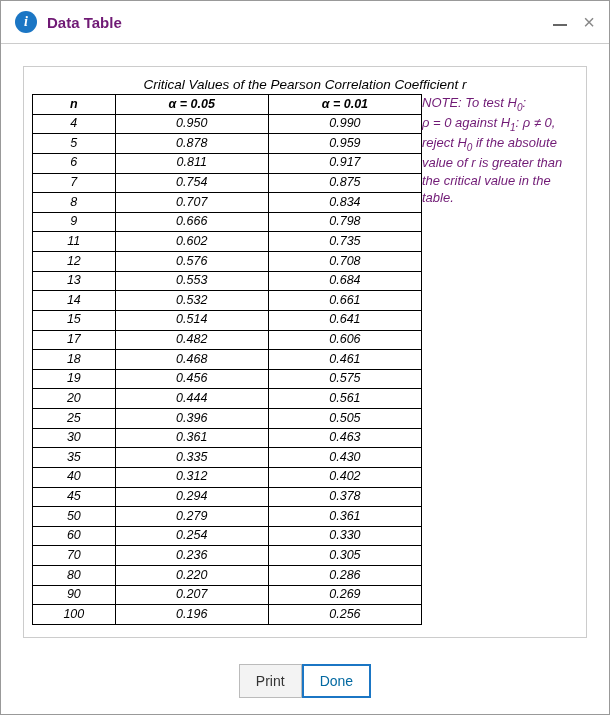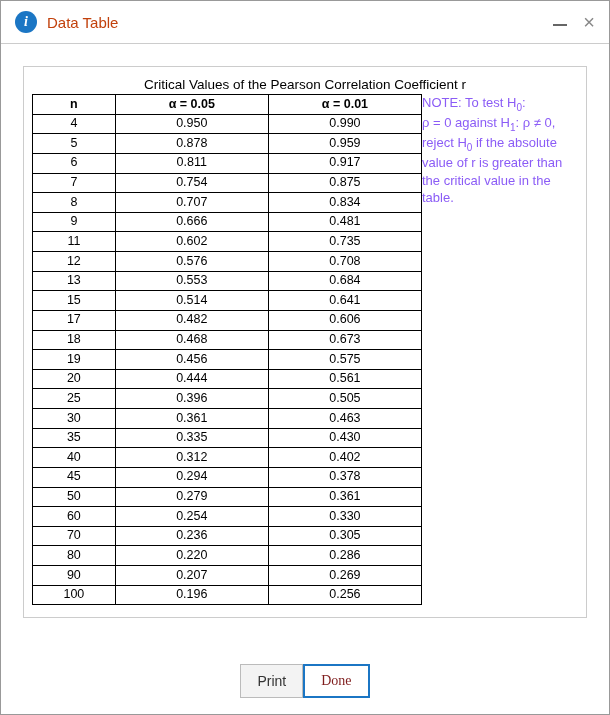--- a/index.html
+++ b/index.html
@@ -27,23 +27,24 @@
       display: flex;
       align-items: center;
       justify-content: center;
       font-weight: bold;
       font-style: italic;
       font-family: Georgia, serif;
       font-size: 14px;
       margin-right: 10px;
     }
     .titlebar .title {
-      color: #c2410c;
+      color: #701a75;
       font-size: 15px;
       flex: 1;
+      font-weight: bold;
     }
     .titlebar .window-controls {
       display: flex;
       gap: 16px;
       align-items: center;
       color: #777;
     }
     .minimize-icon {
       width: 14px; height: 2px;
       background: #666;
@@ -53,20 +54,21 @@
       font-size: 20px;
       line-height: 14px;
       color: #888;
       font-weight: 300;
       cursor: pointer;
     }
     .content-area {
       flex: 1;
       padding: 22px 22px 8px 22px;
       overflow: auto;
+      font-style: italic;
     }
     .panel {
       border: 1px solid #ccc;
       padding: 10px 8px 12px 8px;
     }
     .caption {
       text-align: center;
       font-size: 13.5px;
       margin-bottom: 2px;
       color: #000;
@@ -85,42 +87,41 @@
       padding: 1.5px 4px;
       text-align: center;
       line-height: 1.25;
     }
     th { font-weight: bold; }
     .notes {
       font-size: 13px;
       line-height: 1.35;
       padding-left: 2px;
       flex: 1;
-      color: #8b5cf6;
+      color: #701a75;
       margin-left: -2px;
     }
     .footer {
       display: flex;
       justify-content: center;
       gap: 0;
       padding: 14px 0 16px 0;
     }
     .btn {
       font-size: 14px;
       padding: 7px 16px;
       border: 1px solid #bbb;
       background: #f3f3f3;
       color: #333;
       cursor: pointer;
     }
     .btn.primary {
       border: 2px solid #1b76c4;
       background: #fff;
-      color: #7f1d1d;
-      font-family: Liberation Serif, serif;
+      color: #0369a1;
     }
     .sub0 { vertical-align: sub; font-size: 10px; }
   </style>
 </head>
 <body>
 
 <div class="titlebar">
   <div class="info-icon">i</div>
   <div class="title">Data Table</div>
   <div class="window-controls">
@@ -163,51 +164,56 @@
               <td>0.875</td>
             </tr>
             <tr>
               <td>8</td>
               <td>0.707</td>
               <td>0.834</td>
             </tr>
             <tr>
               <td>9</td>
               <td>0.666</td>
-              <td>0.481</td>
+              <td>0.798</td>
             </tr>
             <tr>
               <td>11</td>
               <td>0.602</td>
               <td>0.735</td>
             </tr>
             <tr>
               <td>12</td>
               <td>0.576</td>
               <td>0.708</td>
             </tr>
             <tr>
               <td>13</td>
               <td>0.553</td>
               <td>0.684</td>
             </tr>
             <tr>
+              <td>14</td>
+              <td>0.532</td>
+              <td>0.661</td>
+            </tr>
+            <tr>
               <td>15</td>
               <td>0.514</td>
               <td>0.641</td>
             </tr>
             <tr>
               <td>17</td>
               <td>0.482</td>
               <td>0.606</td>
             </tr>
             <tr>
               <td>18</td>
               <td>0.468</td>
-              <td>0.673</td>
+              <td>0.461</td>
             </tr>
             <tr>
               <td>19</td>
               <td>0.456</td>
               <td>0.575</td>
             </tr>
             <tr>
               <td>20</td>
               <td>0.444</td>
               <td>0.561</td>

